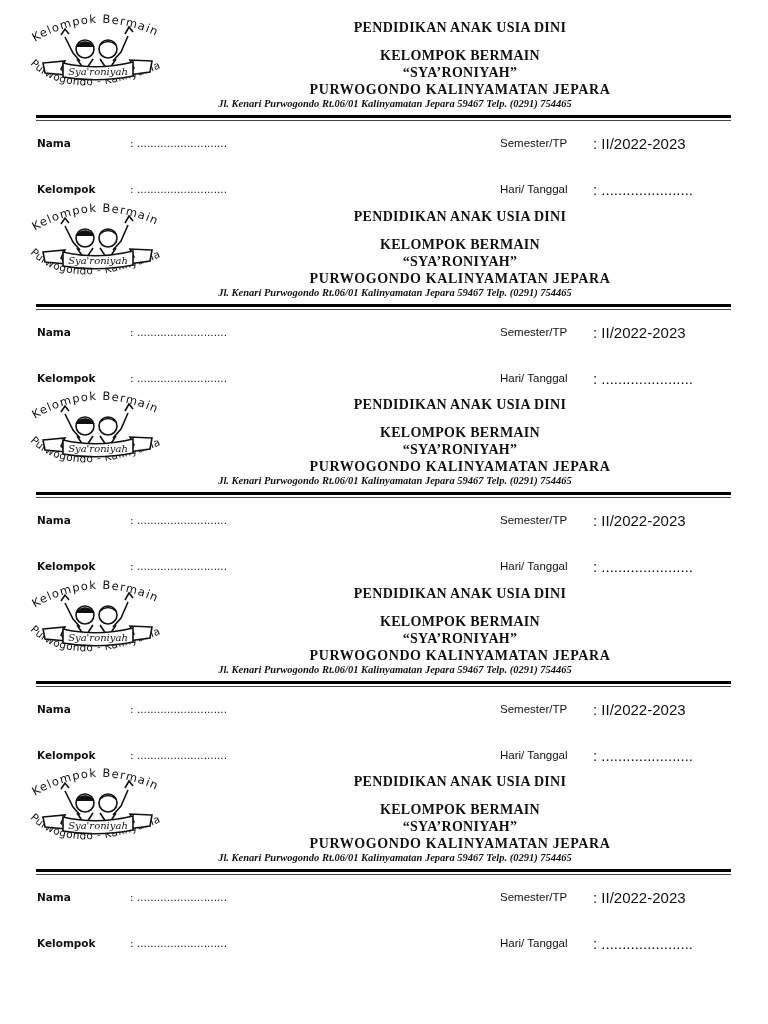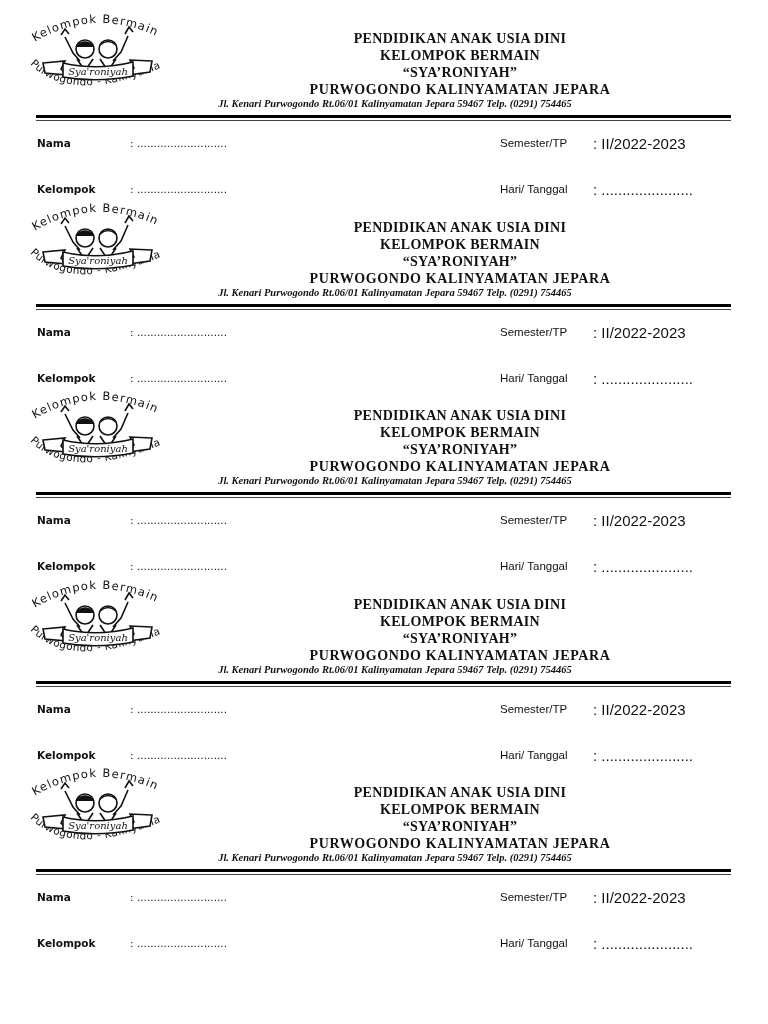--- a/index.html
+++ b/index.html
@@ -7,21 +7,21 @@
   body { position: relative; font-family: "Liberation Sans", sans-serif; color: #000; }
 
   .card { position: absolute; left: 0; width: 768px; height: 188px; }
 
   .logo { position: absolute; left: 25px; top: 9px; width: 145px; height: 88px; }
 
   .title-block { position: absolute; left: 230px; width: 460px; text-align: center;
     font-family: "Liberation Serif", serif; color: #111; }
   .title-line { position: absolute; left: 0; width: 460px; text-align: center;
     font-size: 14px; font-weight: bold; letter-spacing: 0.3px; white-space: nowrap; line-height: 16px; }
-  .tl1 { top: 31px; }
+  .tl1 { top: 20px; }
   .tl2 { top: 48px; }
   .tl3 { top: 65px; }
   .tl4 { top: 82px; font-size: 14px; letter-spacing: 0.6px; }
 
   .address { position: absolute; left: 100px; width: 590px; top: 98px; text-align: center;
     font-family: "Liberation Serif", serif; font-style: italic; font-weight: bold;
     font-size: 10.5px; white-space: nowrap; line-height: 12px; color: #111; }
 
   .sep-thick { position: absolute; left: 36px; width: 695px; top: 115px; height: 3px; background: #000; }
   .sep-thin { position: absolute; left: 36px; width: 695px; top: 119.5px; height: 1px; background: #444; }

